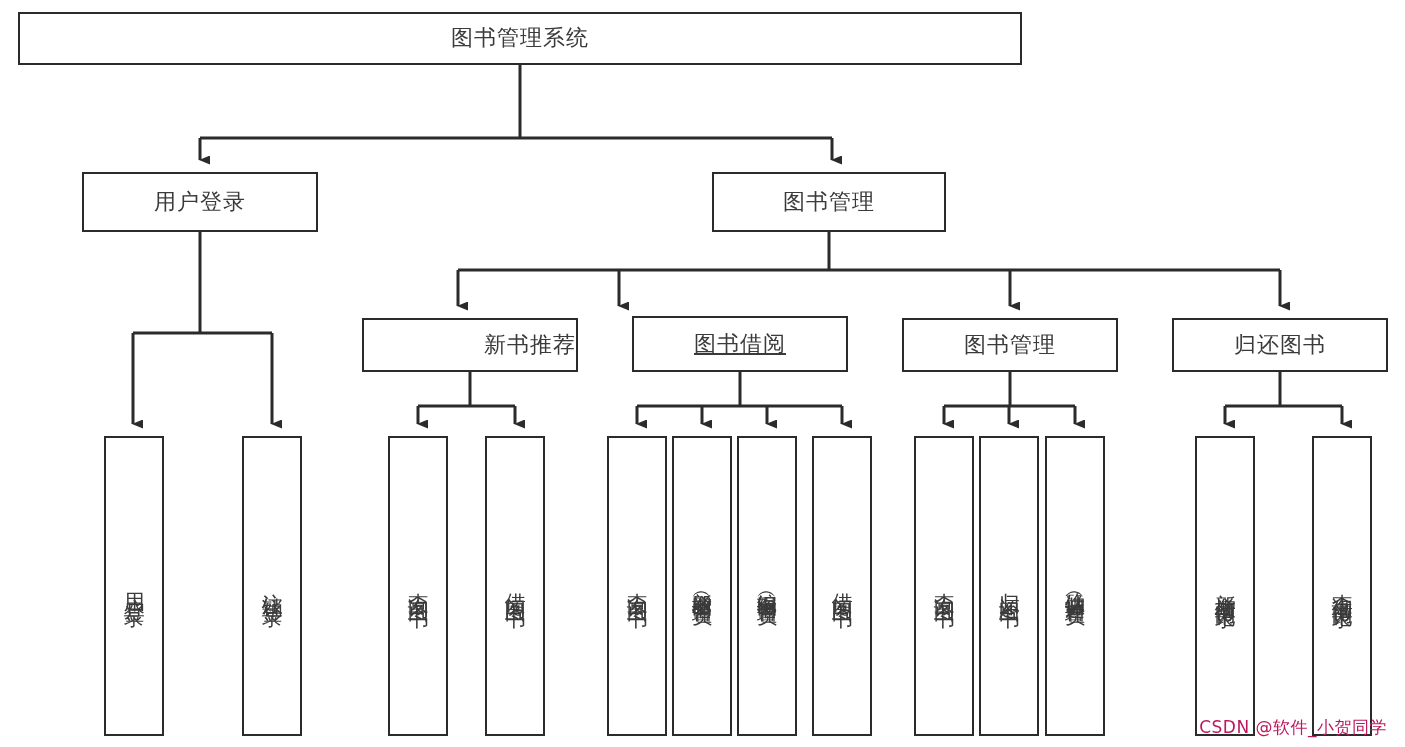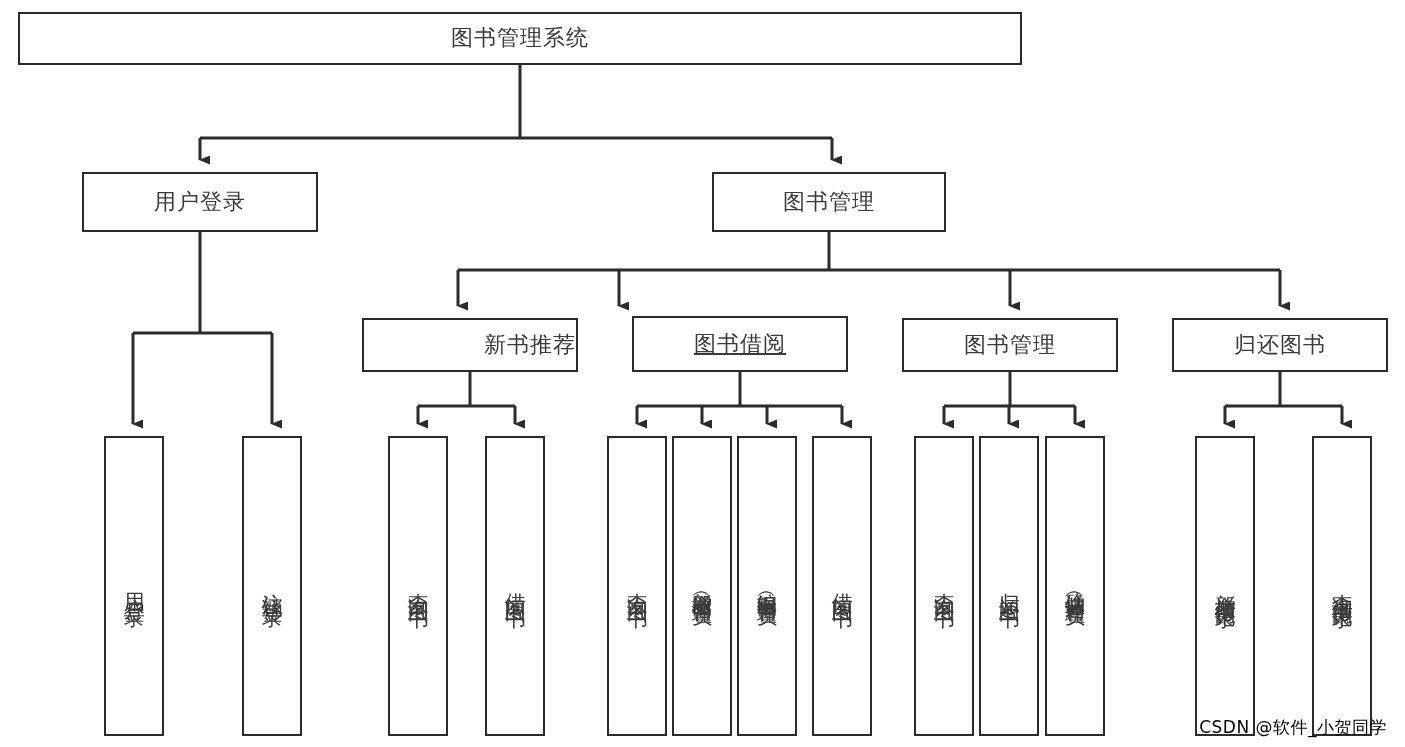--- a/index.html
+++ b/index.html
@@ -54,21 +54,21 @@
   }
   .node .htext {
     white-space: nowrap;
     color: #3a3a3a;
   }
   #watermark {
     position: absolute;
     right: 18px;
     bottom: 8px;
     font-size: 17px;
-    color: #000000;
+    color: #be185d;
     letter-spacing: 0.5px;
     white-space: nowrap;
     pointer-events: none;
   }
 </style>
 </head>
 <body>
 
 <div id="canvas">
 

